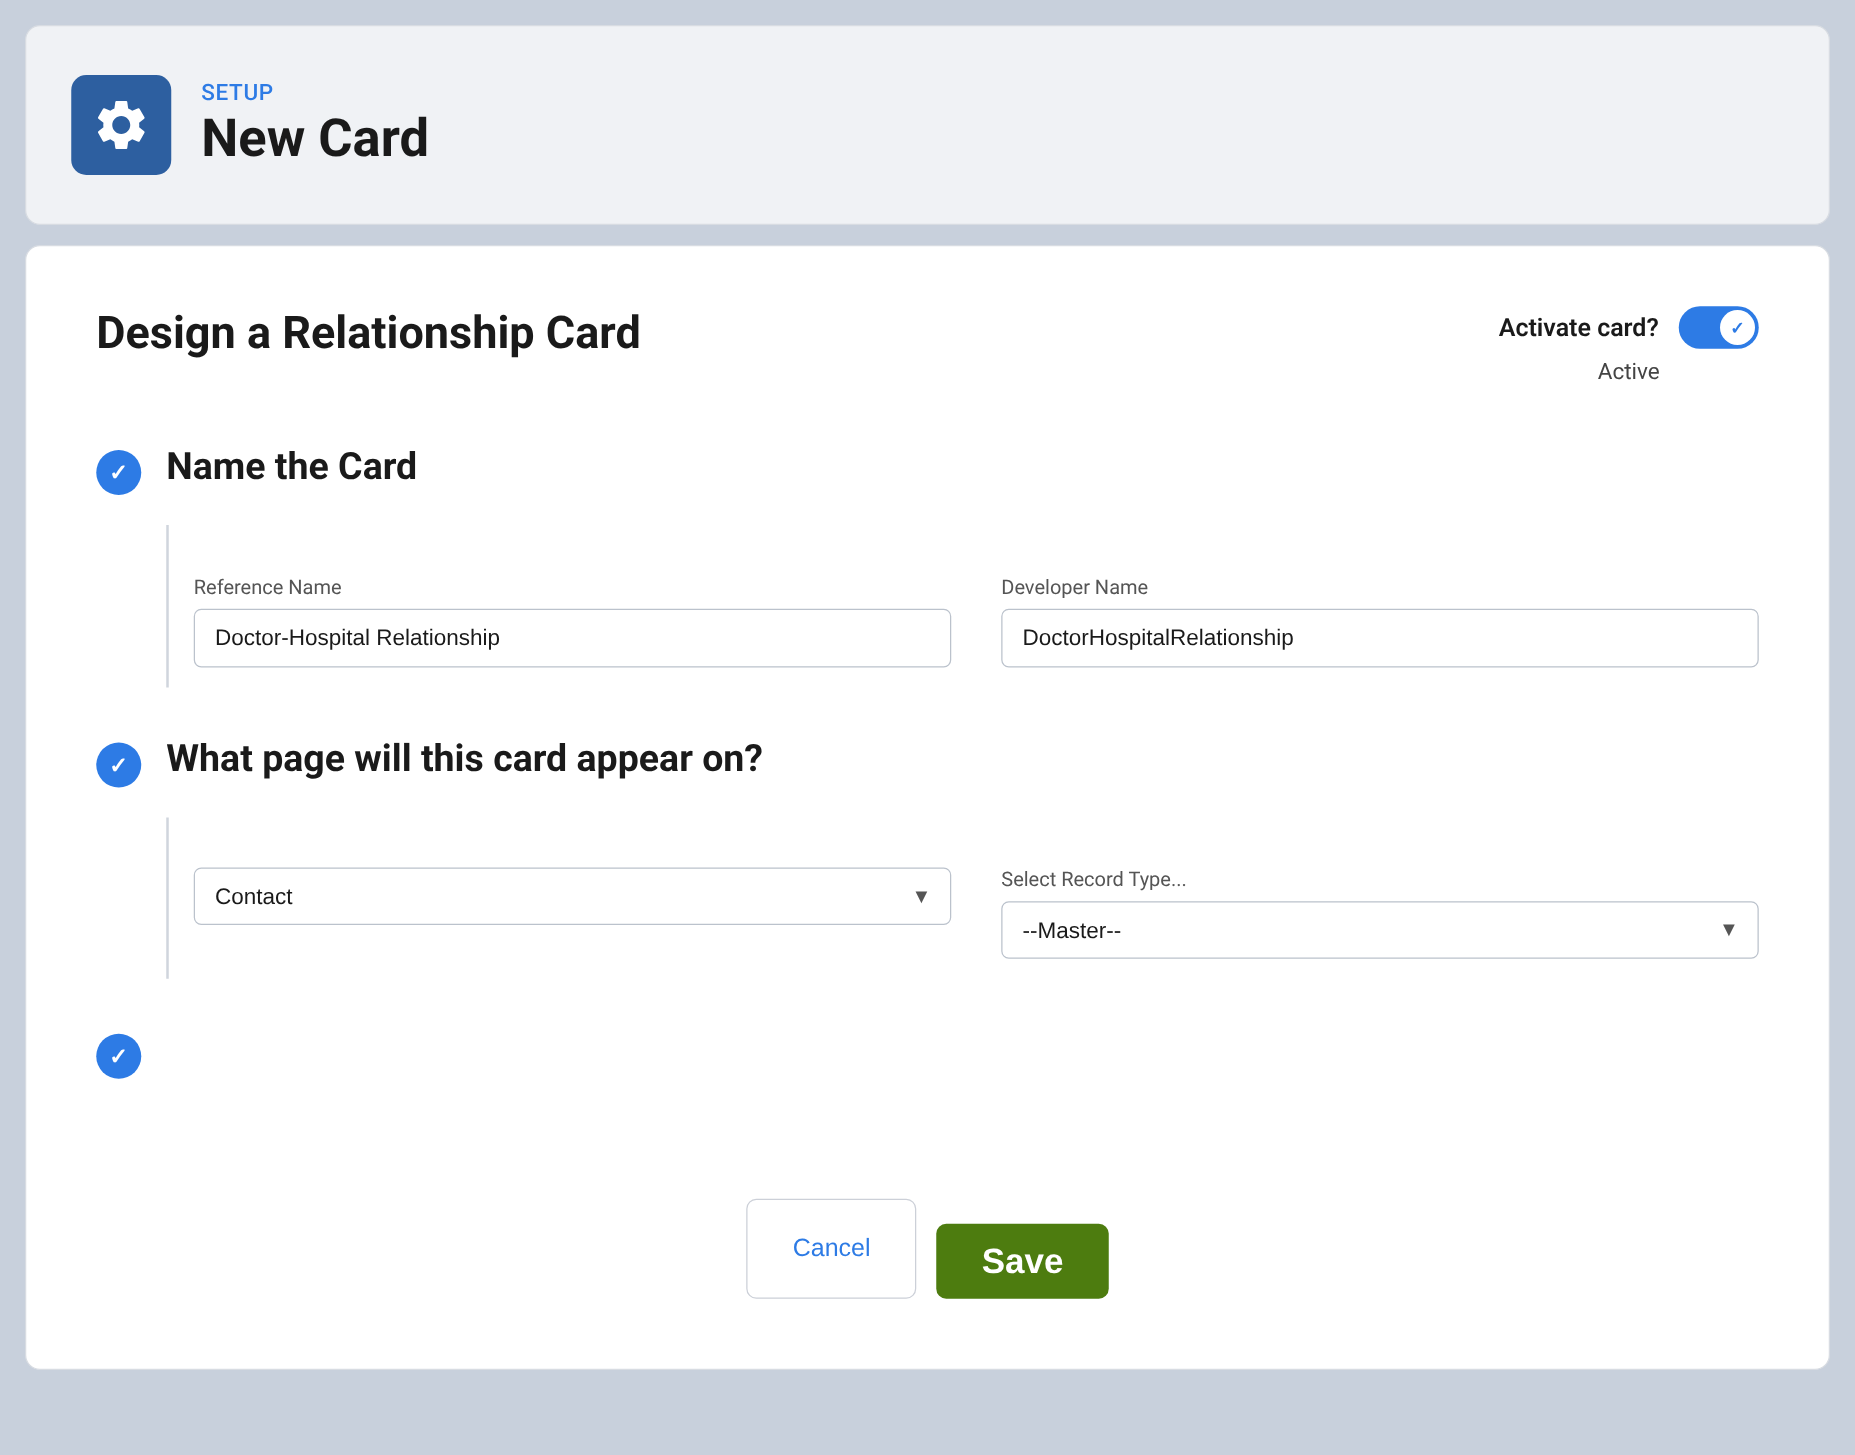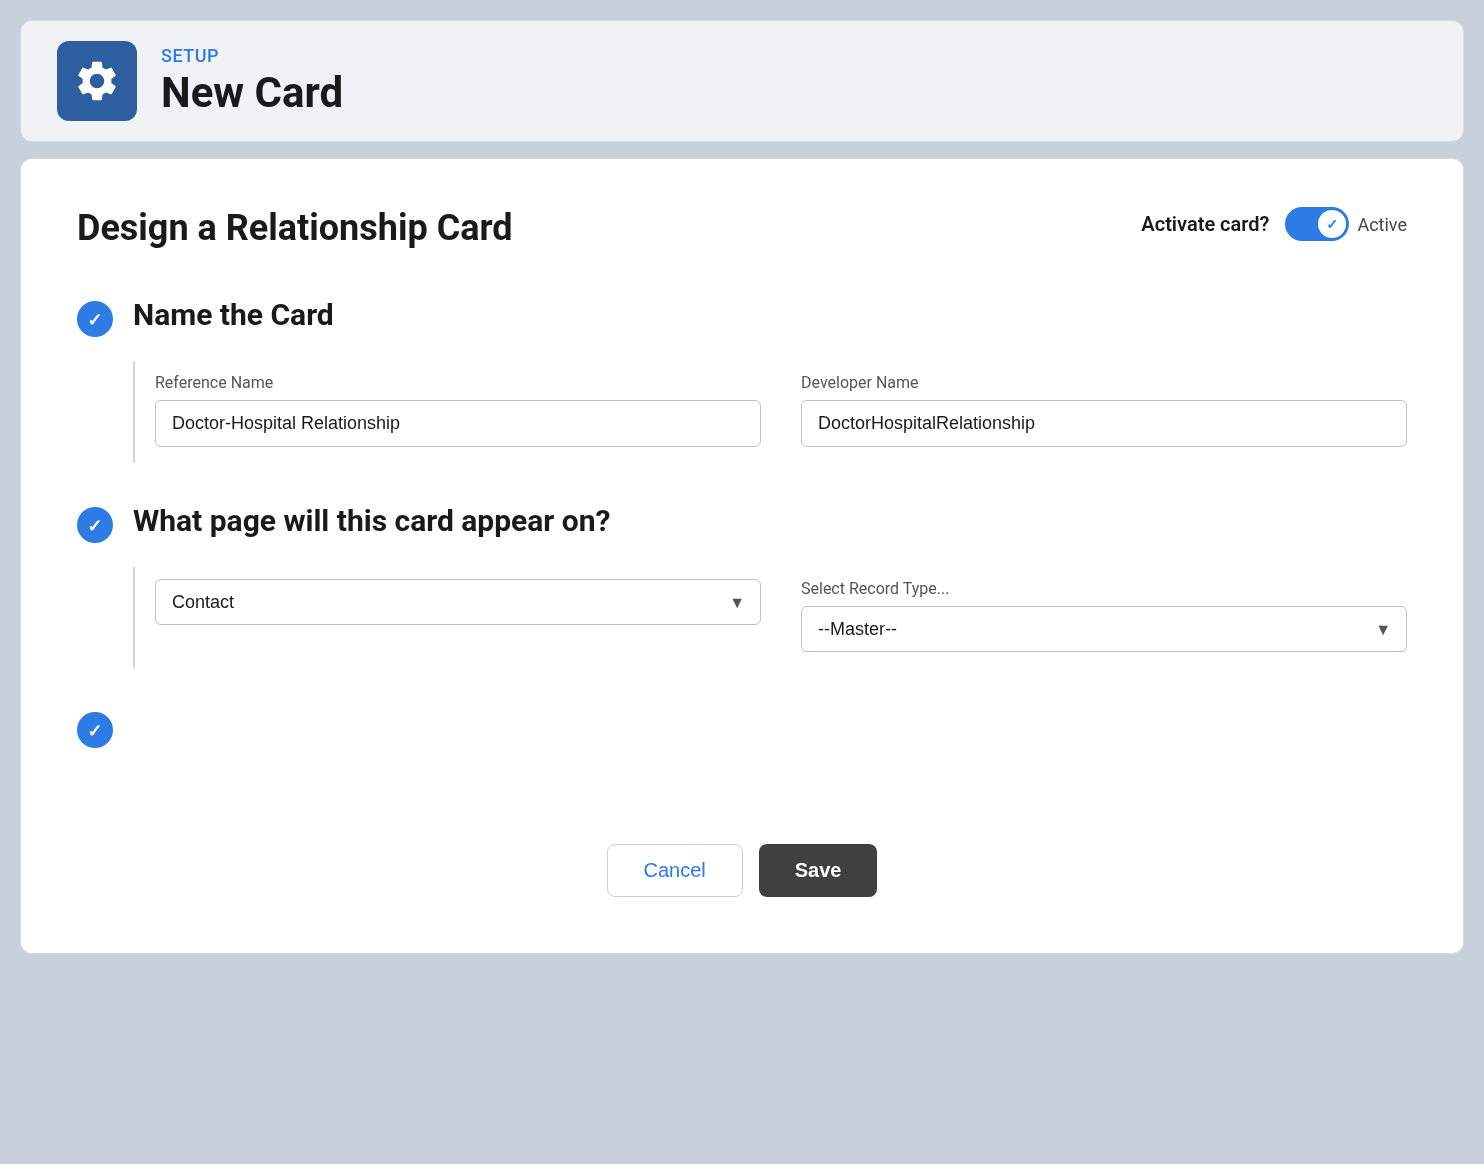--- a/index.html
+++ b/index.html
@@ -22,21 +22,21 @@
       align-items: center;
       padding: 20px;
       gap: 16px;
     }
 
     
     .header-card {
       width: 100%;
       background: #f0f2f5;
       border-radius: 12px;
-      padding: 20px 36px;
+      padding: 39px 36px;
       display: flex;
       align-items: center;
       gap: 24px;
       border: 1px solid #d8dce2;
     }
 
     .gear-icon-box {
       width: 80px;
       height: 80px;
       background: #2d5fa0;
@@ -91,21 +91,21 @@
     }
 
     .design-title {
       font-size: 36px;
       font-weight: 700;
       color: #1a1a1a;
     }
 
     .activate-group {
       display: flex;
-      flex-direction: row;
+      flex-direction: column;
       align-items: center;
       gap: 8px;
     }
 
     .activate-row {
       display: flex;
       align-items: center;
       gap: 16px;
     }
 
@@ -197,21 +197,21 @@
       margin-left: 56px;
       padding-left: 20px;
       border-left: 2px solid #d0d5dd;
       padding-bottom: 16px;
     }
 
     
     .fields-row {
       display: flex;
       gap: 40px;
-      margin-top: 12px;
+      margin-top: 40px;
     }
 
     .field-group {
       display: flex;
       flex-direction: column;
       gap: 8px;
       flex: 1;
     }
 
     .field-label {
@@ -314,27 +314,28 @@
       border: 1px solid #ccd0d8;
       border-radius: 8px;
       background: white;
       color: #2d7be5;
       cursor: pointer;
       font-weight: 500;
     }
 
     .btn-save {
       padding: 14px 36px;
-      font-size: 20px;
+      font-size: 28px;
       border: none;
       border-radius: 8px;
-      background: #404040;
+      background: #4d7c0f;
       color: white;
       cursor: pointer;
       font-weight: 600;
+      margin-top: 20px;
     }
 
     .btn-save-edit {
       padding: 14px 36px;
       font-size: 20px;
       border: none;
       border-radius: 8px;
       background: #2d7be5;
       color: white;
       cursor: pointer;

